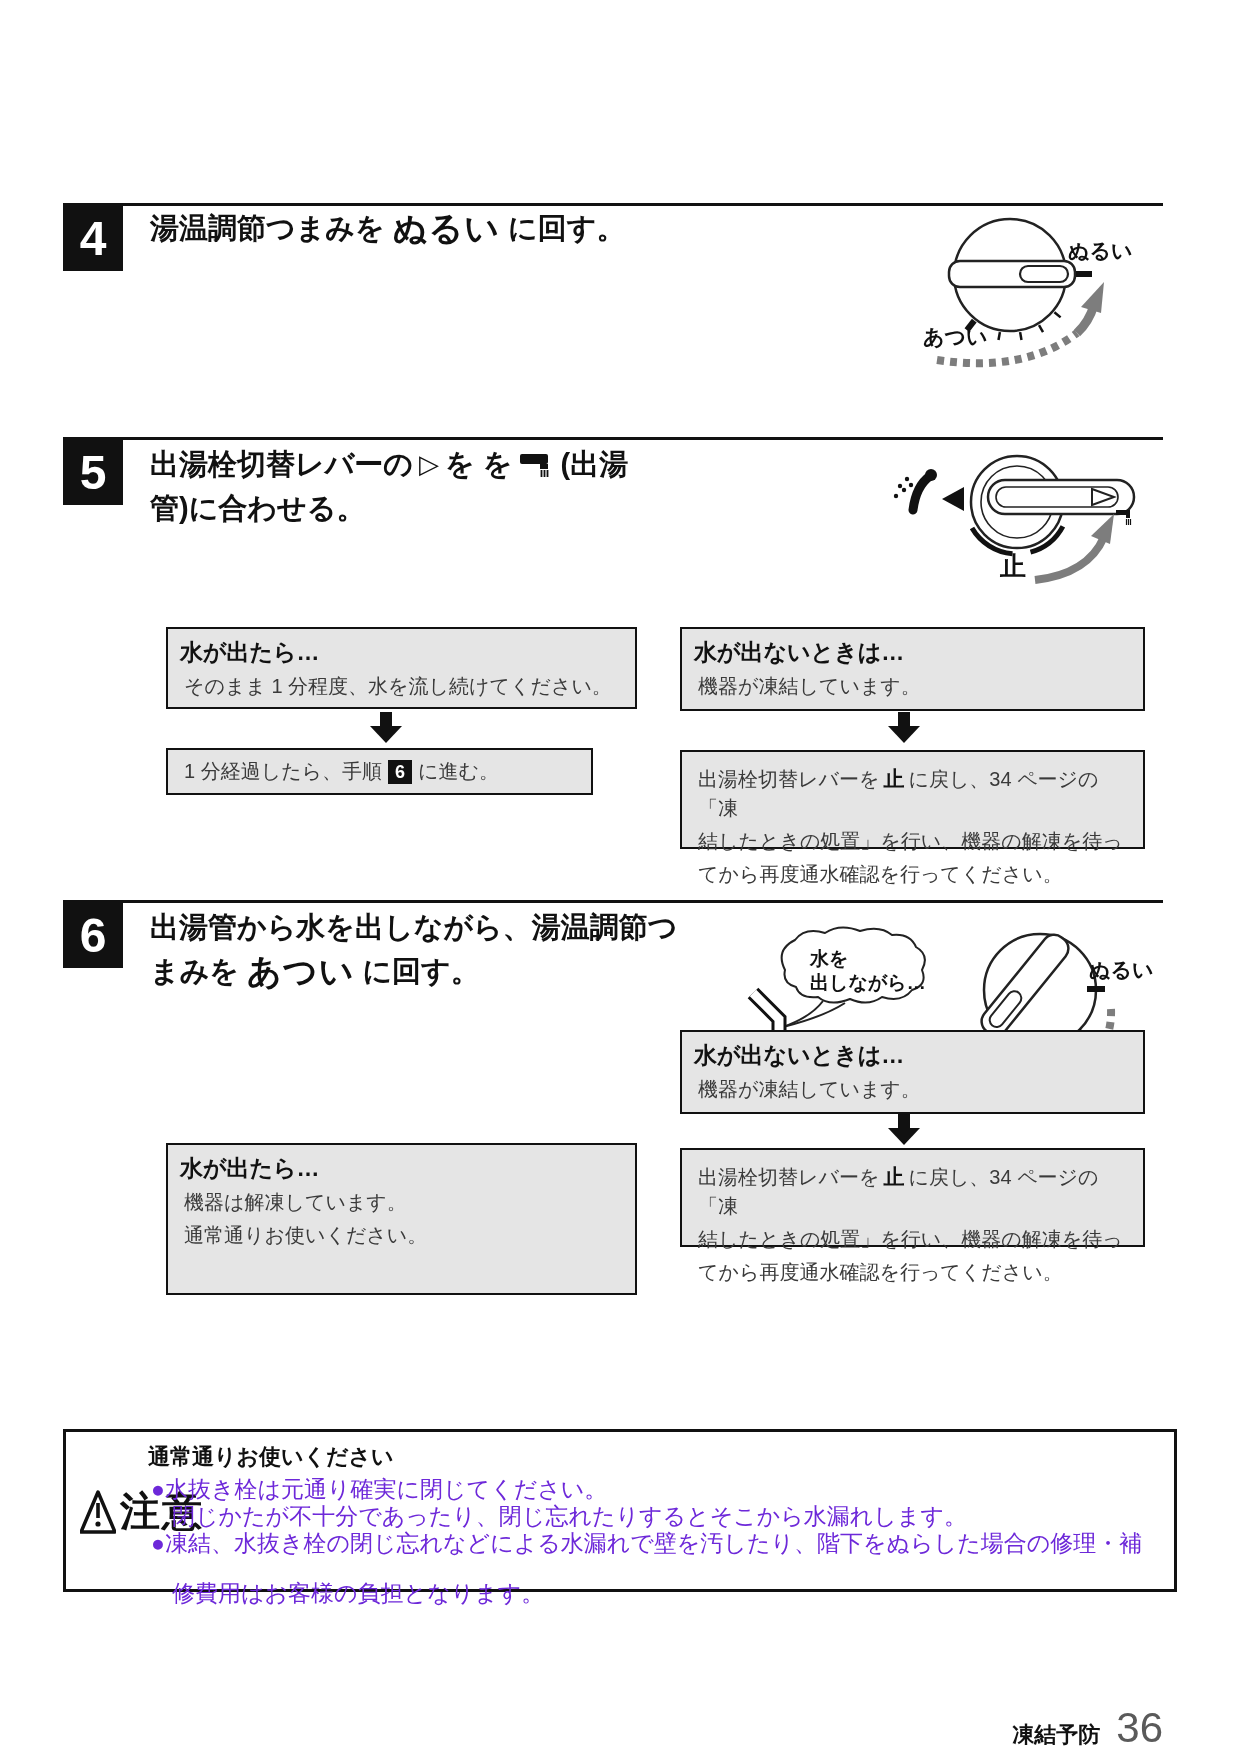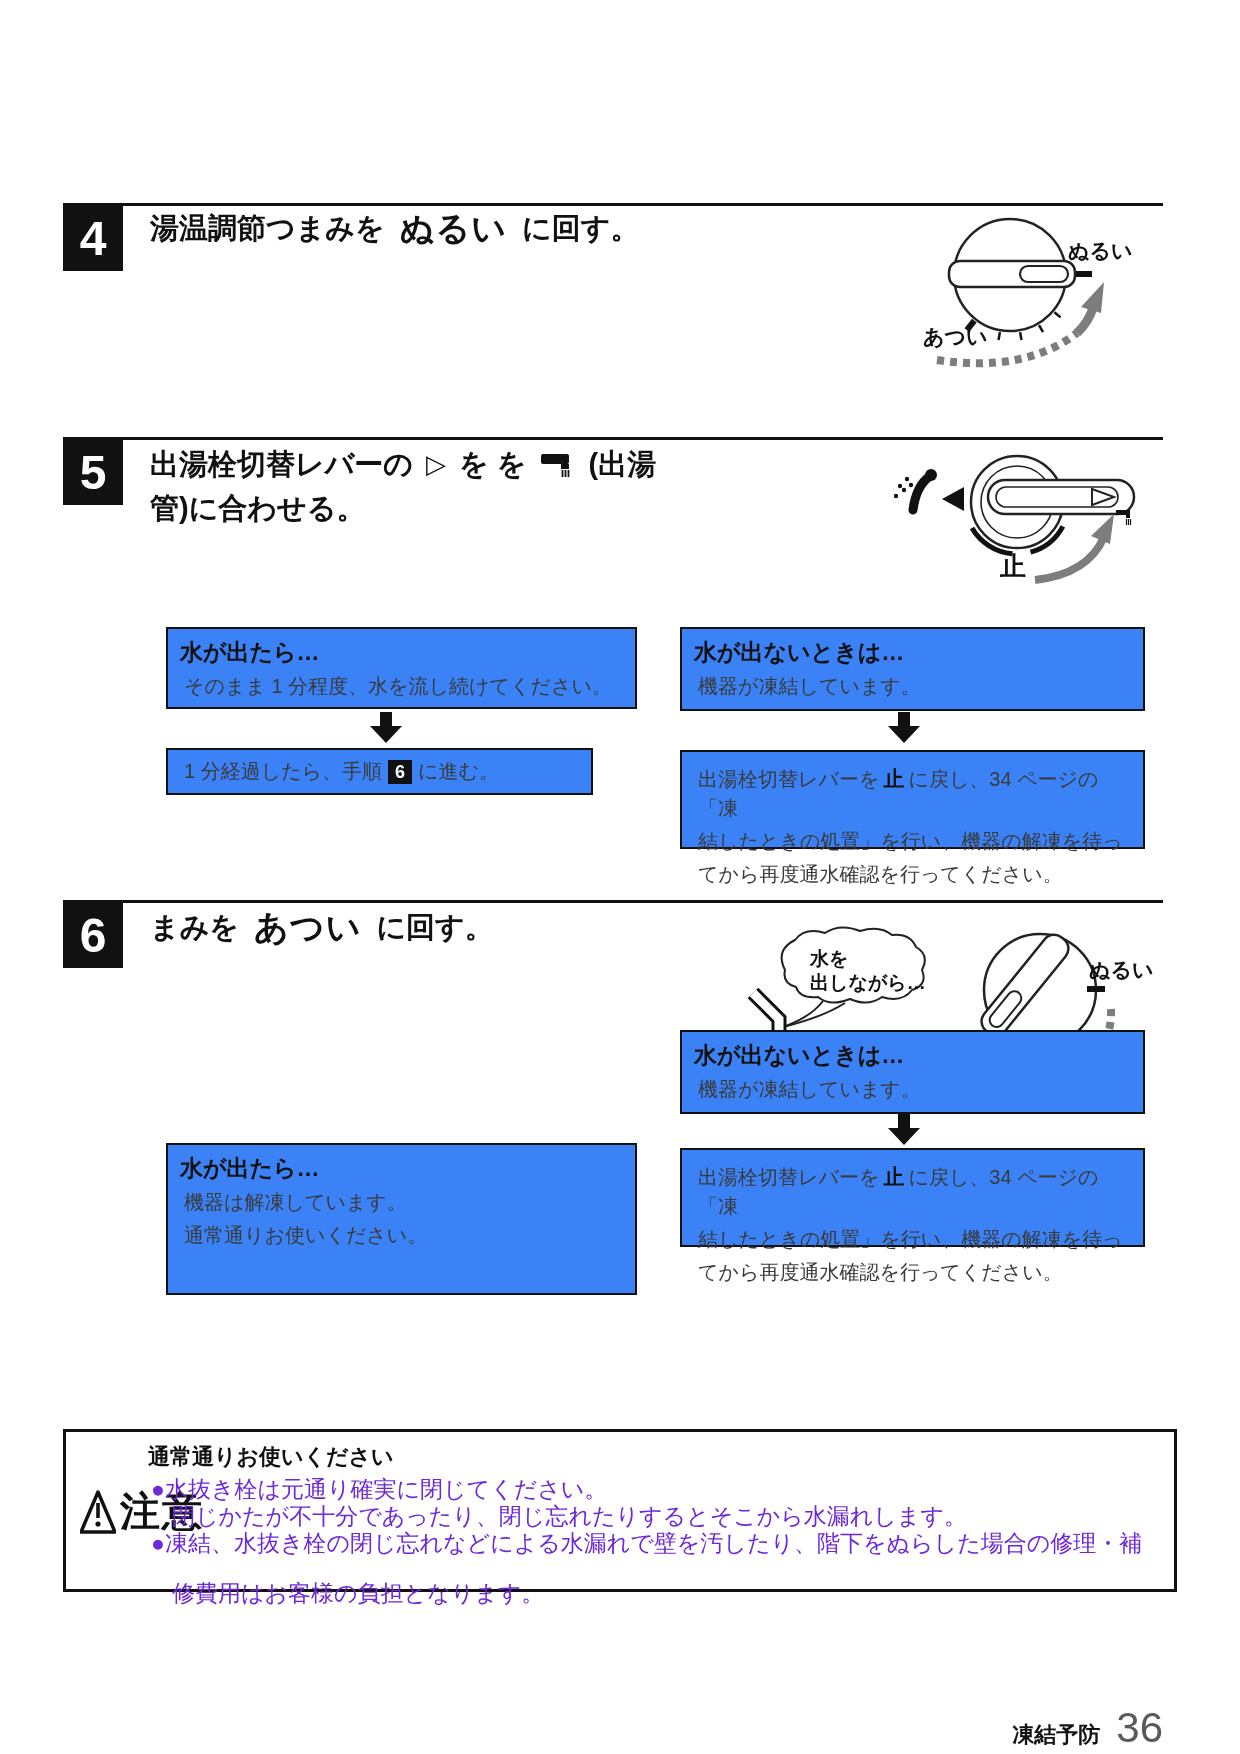--- a/index.html
+++ b/index.html
@@ -3,25 +3,25 @@
 <meta charset="utf-8">
 <style>
   html,body{margin:0;padding:0;background:#ffffff;}
   body{font-family:"Liberation Sans","DejaVu Sans",sans-serif;color:#1a1a1a;}
   #page{position:relative;width:1240px;height:1754px;background:#fff;overflow:hidden;}
   .abs{position:absolute;}
   .rule{position:absolute;height:3px;background:#111;}
   .stepnum{position:absolute;width:60px;height:65px;background:#111;color:#fff;
            font-weight:bold;font-size:48px;display:flex;align-items:center;justify-content:center;}
   .steptitle{position:absolute;font-weight:bold;font-size:29px;line-height:44px;color:#111;white-space:nowrap;}
-  .steptitle .row{display:flex;align-items:center;gap:7px;}
+  .steptitle .row{display:flex;align-items:center;}
   .emph{font-size:34px;font-weight:bold;margin:0 8px;letter-spacing:1px;}
   .tri{font-size:26px;margin:0 6px;font-weight:normal;}
   .faucet-ico{margin:0 8px;}
-  .flowbox{position:absolute;border:2.5px solid #111;background:#3b82f6;box-sizing:border-box;padding:8px 12px;}
+  .flowbox{position:absolute;border:2.5px solid #111;background:#e5e5e5;box-sizing:border-box;padding:8px 12px;}
   .flowbox h4{margin:0 0 4px 0;font-size:23px;font-weight:bold;color:#111;}
   .flowbox p{margin:4px;font-size:20px;line-height:29px;color:#3a3a3a;}
   .stopword{font-weight:bold;color:#111;margin:0 4px;font-size:21px;}
   .stepref{display:inline-block;background:#111;color:#fff;font-weight:bold;font-size:18px;
            padding:1px 7px;margin:0 6px;line-height:22px;}
   .downarrow{position:absolute;width:40px;height:32px;}
   .cautionbox{position:absolute;border:3px solid #111;background:#fff;box-sizing:border-box;}
   .cautionbox .cl{position:absolute;font-size:23px;line-height:27px;color:#6d28d9;white-space:nowrap;}
   .caut-label{position:absolute;font-size:40px;font-weight:bold;color:#111;letter-spacing:2px;}
   .caut-head{position:absolute;font-size:22px;font-weight:bold;color:#111;}
@@ -146,20 +146,23 @@
     <p>結したときの処置」を行い、機器の解凍を待っ</p>
     <p>てから再度通水確認を行ってください。</p>
   </div>
 
   <div class="rule" style="left:63px;top:900px;width:1100px;"></div>
   <div class="stepnum" style="left:63px;top:903px;">
     <span>6</span>
   </div>
   <div class="steptitle" style="left:150px;top:905px;">
     <div class="row">
+      <span>出湯管から水を出しながら、湯温調節つ</span>
+    </div>
+    <div class="row">
       <span>まみを</span>
       <span class="emph">あつい</span>
       <span>に回す。</span>
     </div>
   </div>
 
   <svg class="abs" style="left:715px;top:925px;" width="445" height="195" viewBox="0 0 445 195">
     <path d="M 70 45 Q 60 25 80 15 Q 90 2 110 8 Q 125 -2 145 6 Q 165 0 177 10 Q 195 8 201 22 Q 215 30 207 45 Q 213 60 197 65 Q 187 78 167 72 Q 153 82 135 74 Q 115 82 103 72 Q 85 74 81 62 Q 67 58 70 45 Z" fill="#fff" stroke="#222" stroke-width="2"></path>
     <path d="M 108 76 Q 96 92 68 102" fill="none" stroke="#222" stroke-width="2"></path>
     <path d="M 130 78 Q 108 92 68 102" fill="none" stroke="#222" stroke-width="2"></path>

